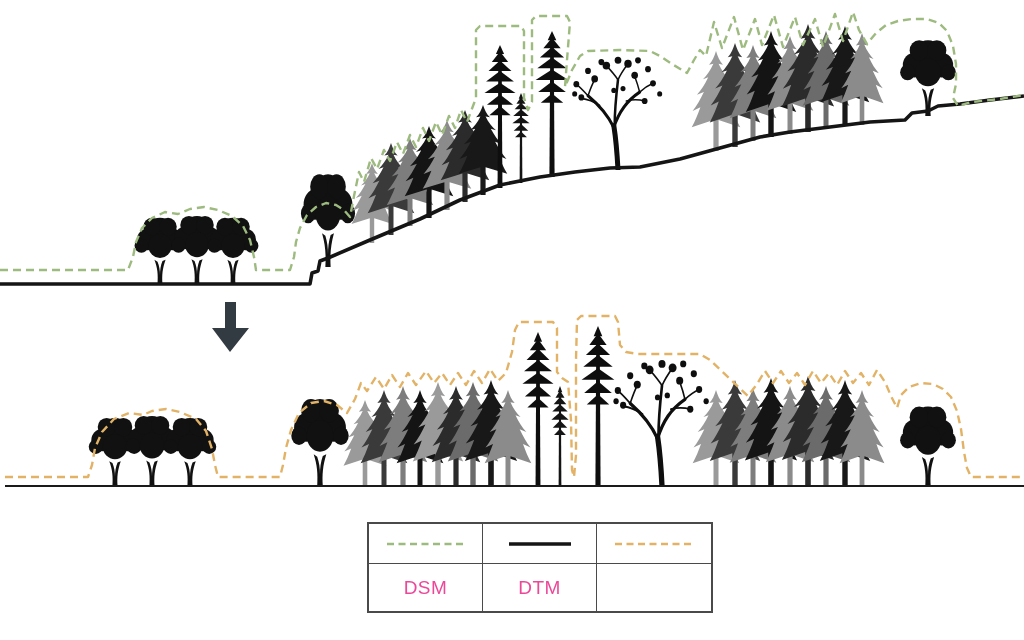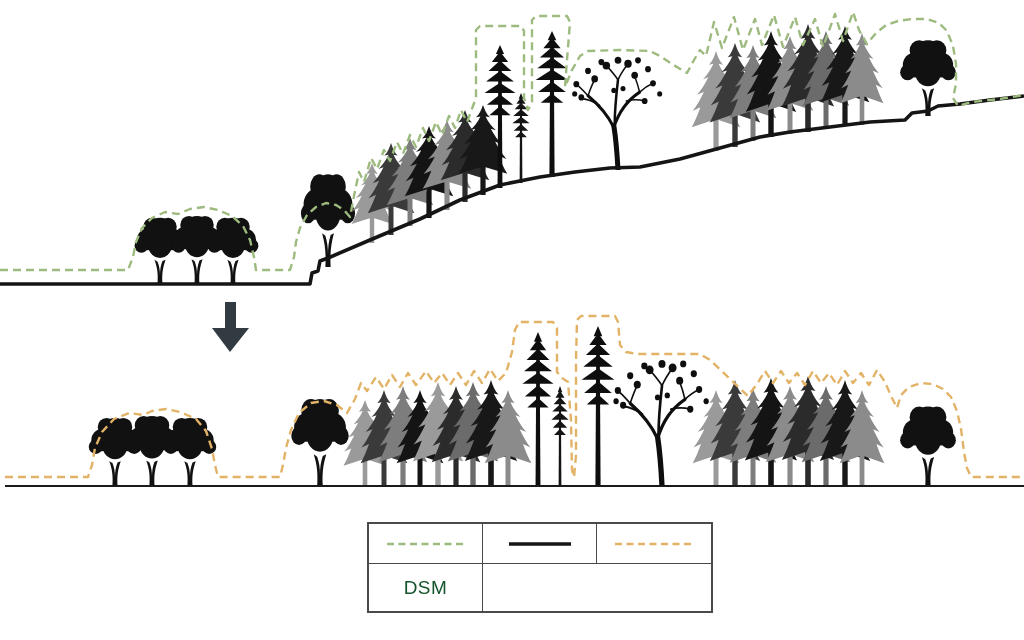--- a/index.html
+++ b/index.html
@@ -13,21 +13,21 @@
     position:absolute;left:367px;top:522px;width:346px;height:91px;
     display:grid;grid-template-columns:1fr 1fr 1fr;grid-template-rows:40px 1fr;
     border:2px solid #4a4a4a;background:#fff;box-sizing:border-box;
   }
   .lcell{
     display:flex;align-items:center;justify-content:center;
     border-right:1.6px solid #4a4a4a;border-bottom:1.6px solid #4a4a4a;
     box-sizing:border-box;
   }
   .lcell.last{border-right:none;}
-  .lcell.lbl{border-bottom:none;font-size:19px;color:#14532d;letter-spacing:.5px;}
+  .lcell.lbl{border-bottom:none;font-size:19px;color:#ec4899;letter-spacing:.5px;}
 </style>
 </head>
 <body>
 
 <div class="stage">
 
   <svg class="scene" width="1024" height="640" viewBox="0 0 1024 640">
     <defs>
       <symbol id="sym-conifer" viewBox="0 0 60 110" preserveAspectRatio="none">
         <path fill="currentColor" d="M30 0 C28 6 26 11 22 15 L27 14 C24 21 19 27 15 31 L21 29 C17 37 13 43 8 48 L16 45 C12 53 8 60 3 66 L12 62 C9 70 6 77 2 84 L27 76 L27 110 L33 110 L33 76 L58 84 C54 77 51 70 48 62 L57 66 C52 60 48 53 44 45 L52 48 C47 43 43 37 39 29 L45 31 C41 27 36 21 33 14 L38 15 C34 11 32 6 30 0 Z"></path>
@@ -160,15 +160,16 @@
       <svg width="86" height="10">
         <line x1="12" y1="5" x2="74" y2="5" stroke-width="3.4" stroke="#151515"></line>
       </svg>
     </div>
     <div class="lcell last">
       <svg width="86" height="10">
         <line x1="4" y1="5" x2="82" y2="5" stroke-width="2.6" stroke="#e2b366" stroke-dasharray="7 4.5"></line>
       </svg>
     </div>
     <div class="lcell lbl">DSM</div>
+    <div class="lcell lbl">DTM</div>
   </div>
 
 </div>
 
 </body></html>

